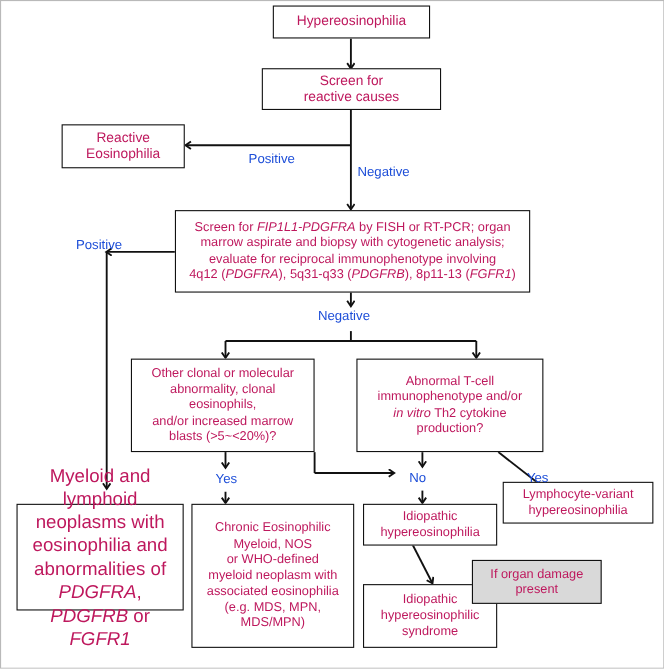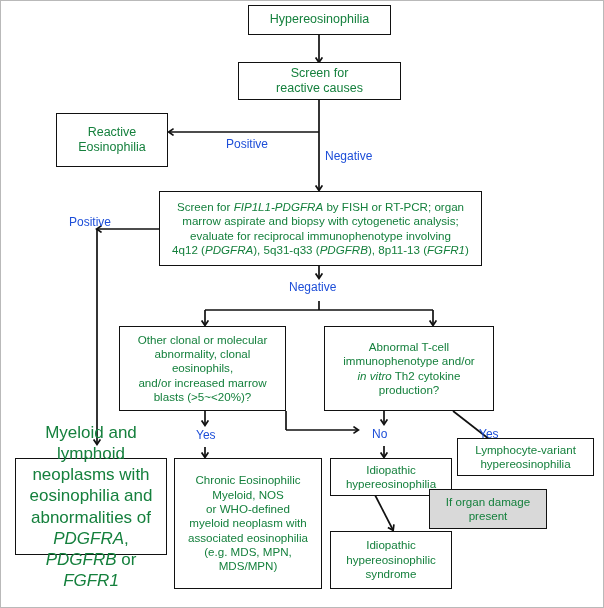--- a/index.html
+++ b/index.html
@@ -14,21 +14,21 @@
   }
   .node{
     position:absolute;
     box-sizing:border-box;
     border:1.6px solid #111111;
     background:#ffffff;
     display:flex;
     align-items:center;
     justify-content:center;
     text-align:center;
-    color:#15803d;
+    color:#be185d;
     line-height:1.24;
     z-index:3;
   }
   .node .txt{display:block;width:100%;padding:0 3px;}
   .node.shaded{background:#d9d9d9;border-color:#111111;z-index:6;}
   .edge-label{
     position:absolute;
     color:#1d4ed8;
     white-space:nowrap;
     z-index:4;
@@ -86,21 +86,21 @@
     <span class="txt">Hypereosinophilia</span>
   </div>
 
   <div class="node" style="left:237px;top:61px;width:163px;height:38px;font-size:12.5px;">
     <span class="txt">
       <span>Screen for</span><br>
       <span>reactive causes</span>
     </span>
   </div>
 
-  <div class="node" style="left:55px;top:112px;width:112px;height:54px;font-size:12.5px;">
+  <div class="node" style="left:55px;top:112px;width:112px;height:40px;font-size:12.5px;">
     <span class="txt">
       <span>Reactive</span><br>
       <span>Eosinophilia</span>
     </span>
   </div>
 
   <div class="node" style="left:158px;top:190px;width:323px;height:75px;font-size:11.6px;">
     <span class="txt">
       <span>Screen for </span><i>FIP1L1-PDGFRA</i><span> by FISH or RT-PCR; organ</span><br>
       <span>marrow aspirate and biopsy with cytogenetic analysis;</span><br>
@@ -165,21 +165,21 @@
   </div>
 
   <div class="node" style="left:329px;top:530px;width:122px;height:58px;font-size:11.6px;">
     <span class="txt">
       <span>Idiopathic</span><br>
       <span>hypereosinophilic</span><br>
       <span>syndrome</span>
     </span>
   </div>
 
-  <div class="node shaded" style="left:428px;top:488px;width:118px;height:40px;font-size:11.6px;">
+  <div class="node shaded" style="left:428px;top:508px;width:118px;height:40px;font-size:11.6px;">
     <span class="txt">
       <span>If organ damage</span><br>
       <span>present</span>
     </span>
   </div>
 
   <div class="edge-label" style="left:225px;top:136px;font-size:12px;">Positive</div>
 
   <div class="edge-label" style="left:324px;top:148px;font-size:12px;">Negative</div>
 

